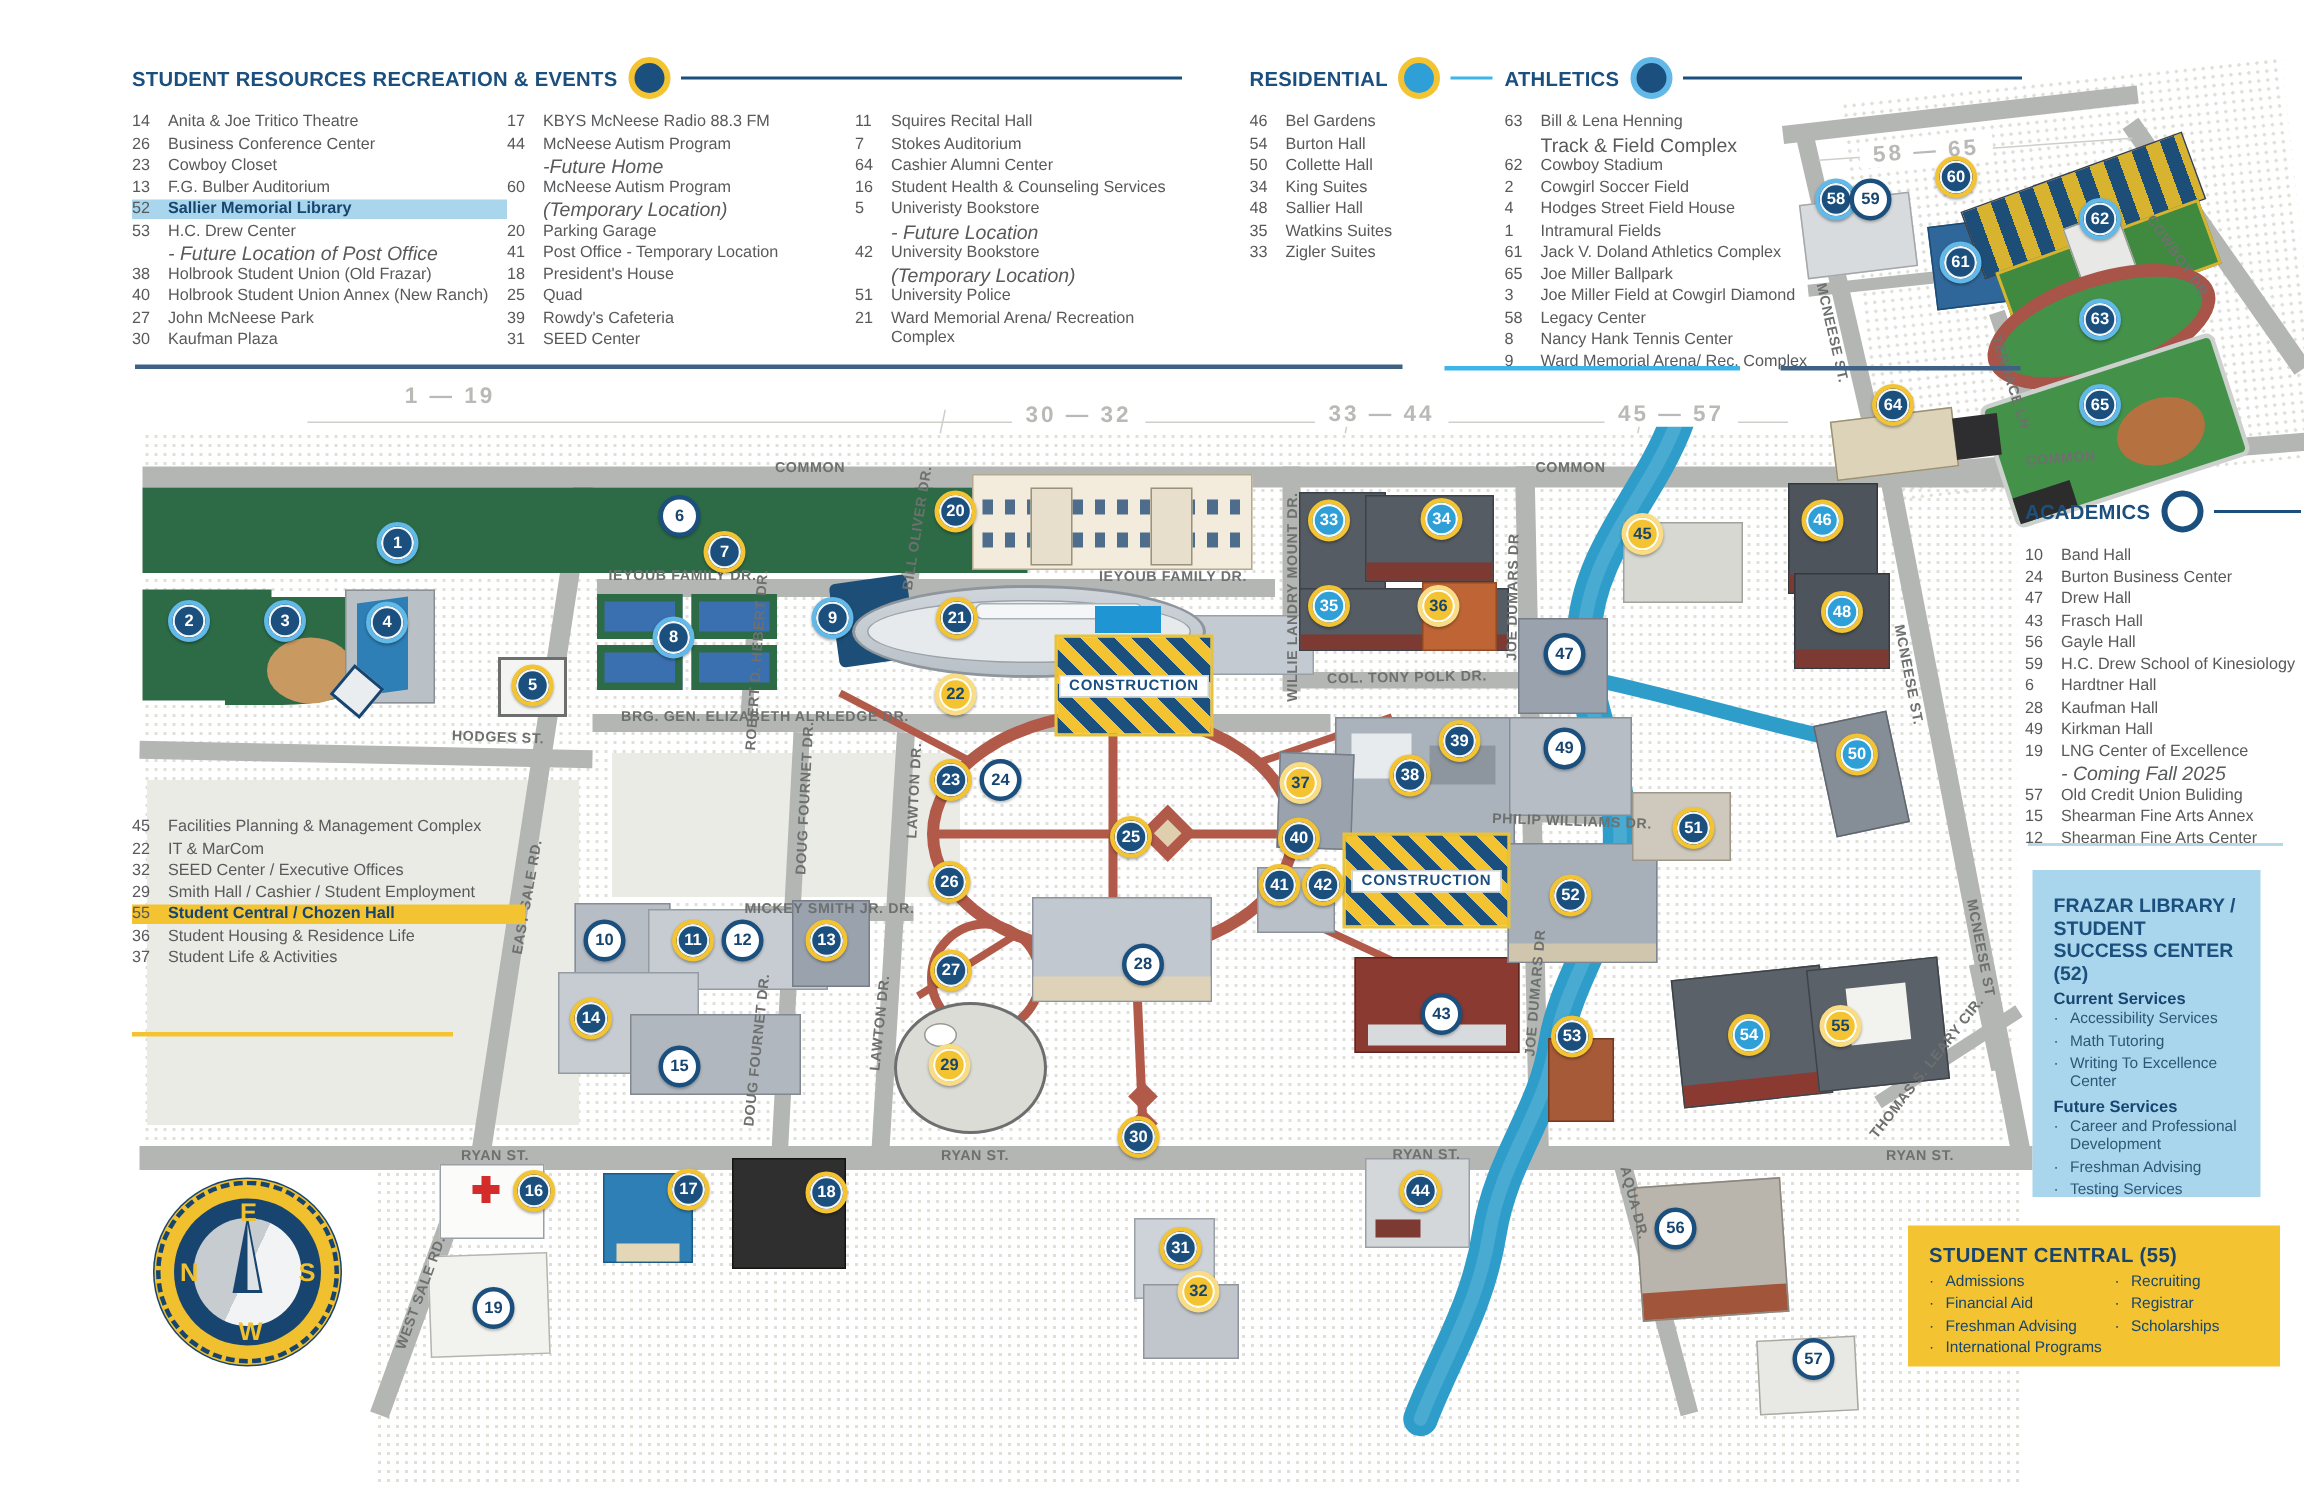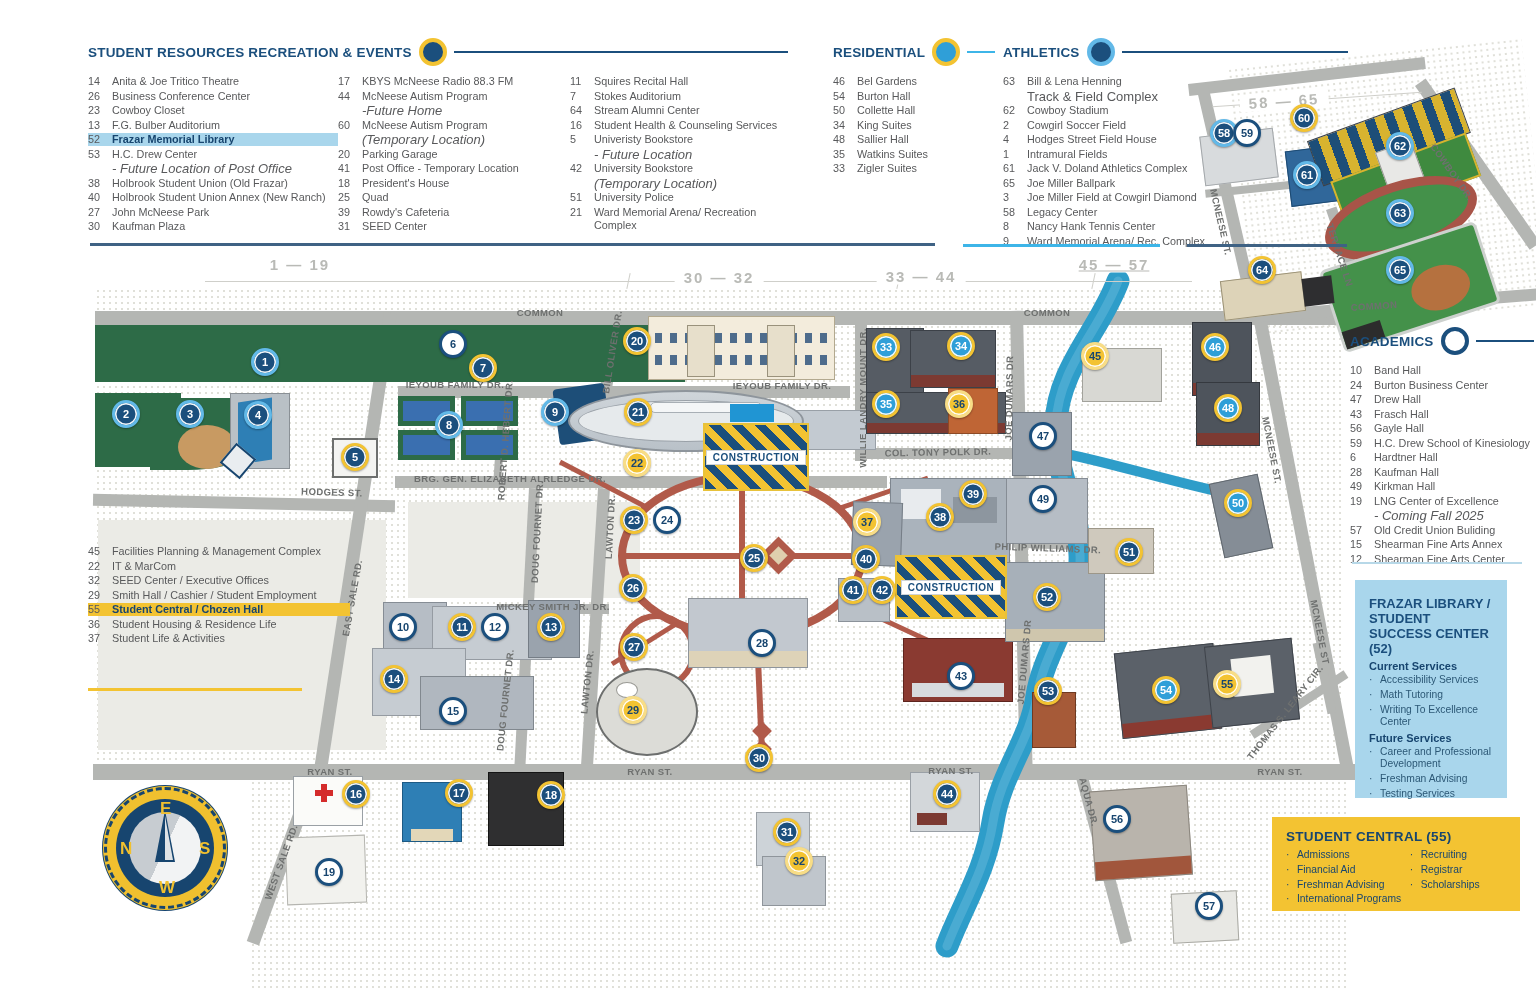--- a/index.html
+++ b/index.html
@@ -286,21 +286,21 @@
           <div class="li">
             <div class="num">23</div>
             <div class="nm">Cowboy Closet</div>
           </div>
           <div class="li">
             <div class="num">13</div>
             <div class="nm">F.G. Bulber Auditorium</div>
           </div>
           <div class="li hl-blue">
             <div class="num">52</div>
-            <div class="nm">Frazar Memorial Library</div>
+            <div class="nm">Sallier Memorial Library</div>
           </div>
           <div class="li">
             <div class="num">53</div>
             <div class="nm">H.C. Drew Center</div>
           </div>
           <div class="note it">- Future Location of Post Office</div>
           <div class="li">
             <div class="num">38</div>
             <div class="nm">Holbrook Student Union (Old Frazar)</div>
           </div>
@@ -361,21 +361,21 @@
           <div class="li">
             <div class="num">11</div>
             <div class="nm">Squires Recital Hall</div>
           </div>
           <div class="li">
             <div class="num">7</div>
             <div class="nm">Stokes Auditorium</div>
           </div>
           <div class="li">
             <div class="num">64</div>
-            <div class="nm">Stream Alumni Center</div>
+            <div class="nm">Cashier Alumni Center</div>
           </div>
           <div class="li">
             <div class="num">16</div>
             <div class="nm">Student Health &amp; Counseling Services</div>
           </div>
           <div class="li">
             <div class="num">5</div>
             <div class="nm">Univeristy Bookstore</div>
           </div>
           <div class="note it">- Future Location</div>
@@ -760,21 +760,21 @@
     <div class="sl" style="left: 1452px; top: 172px; transform: translate(-50%, -50%) rotate(55deg);">COWBOY DR.</div>
     <div class="sl" style="left: 330px; top: 771px; transform: translate(-50%, -50%) rotate(0deg);">RYAN ST.</div>
     <div class="sl" style="left: 650px; top: 771px; transform: translate(-50%, -50%) rotate(0deg);">RYAN ST.</div>
     <div class="sl" style="left: 951px; top: 770px; transform: translate(-50%, -50%) rotate(0deg);">RYAN ST.</div>
     <div class="sl" style="left: 1280px; top: 771px; transform: translate(-50%, -50%) rotate(0deg);">RYAN ST.</div>
     <div class="sl" style="left: 1089px; top: 802px; transform: translate(-50%, -50%) rotate(75deg);">AQUA DR.</div>
     <div class="sl" style="left: 1285px; top: 712px; transform: translate(-50%, -50%) rotate(-52deg);">THOMAS S. LEARY CIR.</div>
     <div class="range" style="left: 300px; top: 264px; transform: translate(-50%, -50%) rotate(0deg);">1 — 19</div>
     <div class="range" style="left: 719px; top: 277px; transform: translate(-50%, -50%) rotate(0deg);">30 — 32</div>
     <div class="range" style="left: 921px; top: 276px; transform: translate(-50%, -50%) rotate(0deg);">33 — 44</div>
-    <div class="range" style="left: 1114px; top: 264px; transform: translate(-50%, -50%) rotate(0deg); text-decoration: underline;">45 — 57</div>
+    <div class="range" style="left: 1114px; top: 276px; transform: translate(-50%, -50%) rotate(0deg);">45 — 57</div>
     <div class="range" style="left: 1284px; top: 101px; transform: translate(-50%, -50%) rotate(-4deg);">58 — 65</div>
     <div class="con" style="left: 703px; top: 423px; width: 102px; height: 64px;">
       <div class="lbl">CONSTRUCTION</div>
     </div>
     <div class="con" style="left: 895px; top: 555px; width: 108px; height: 60px;">
       <div class="lbl">CONSTRUCTION</div>
     </div>
   </div>
 
 </body></html>

